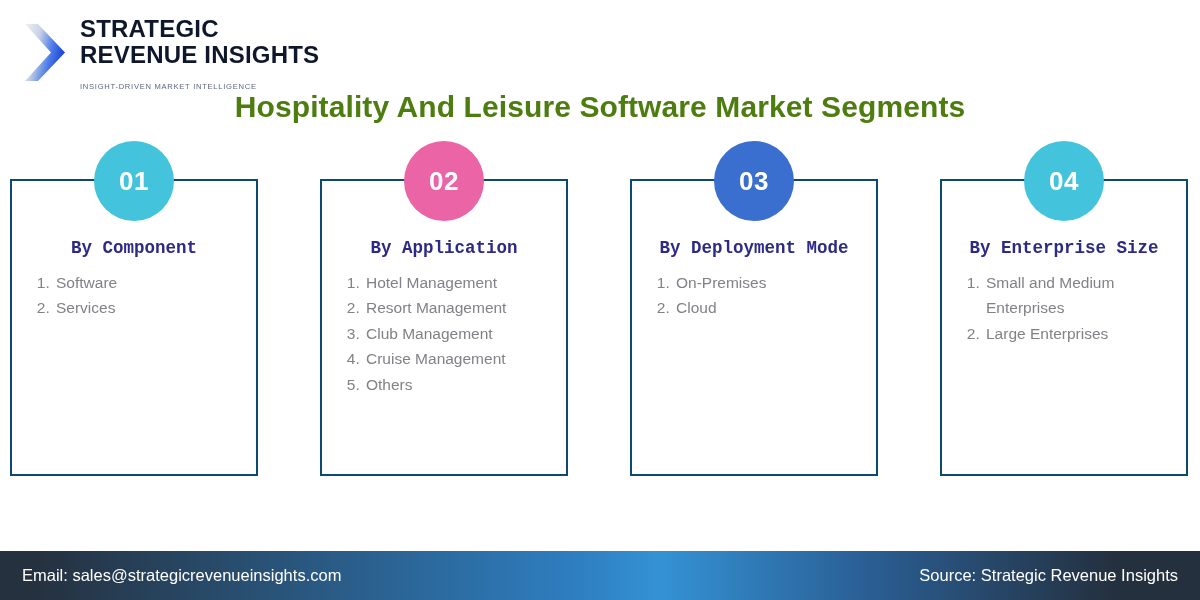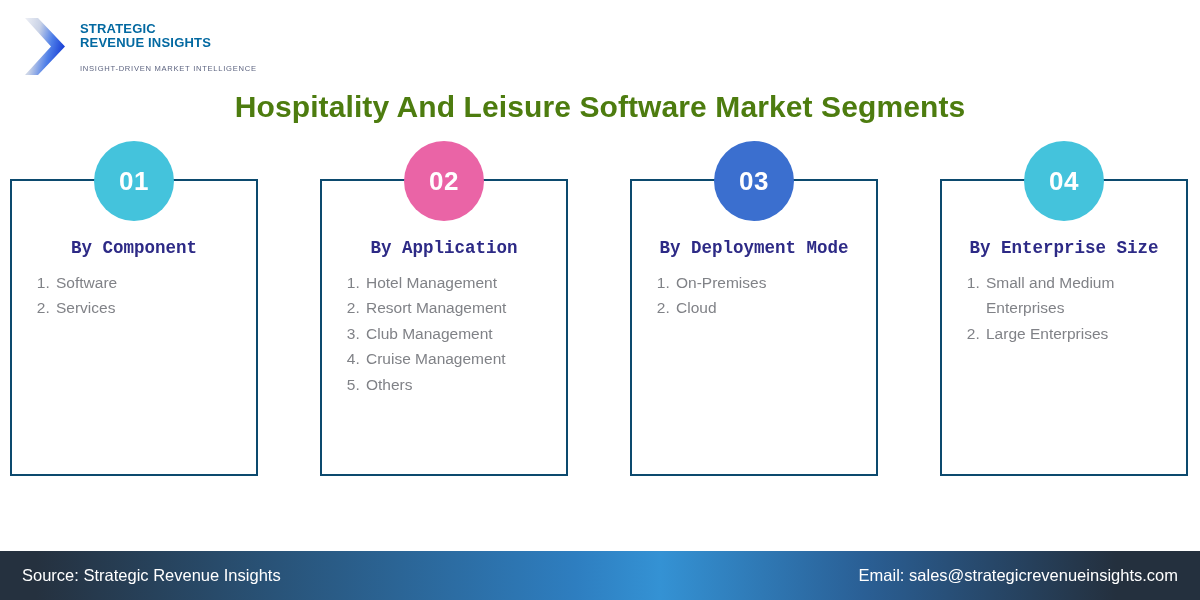--- a/index.html
+++ b/index.html
@@ -31,23 +31,23 @@
     display: block;
   }
   .logo-text-block {
     display: flex;
     flex-direction: column;
     justify-content: center;
   }
   .logo-line1, .logo-line2 {
     font-family: "Liberation Sans", sans-serif;
     font-weight: bold;
-    font-size: 13px;
+    font-size: 24px;
     letter-spacing: 0.2px;
-    color: #0369a1;
+    color: #0f172a;
     line-height: 1.08;
   }
   .logo-tagline {
     margin-top: 15px;
     font-family: "Liberation Sans", sans-serif;
     font-size: 7.6px;
     letter-spacing: 0.72px;
     color: #5d6480;
     line-height: 1;
   }
@@ -225,15 +225,15 @@
     <div class="card-title">By Enterprise Size</div>
     <ol class="card-list">
       <li>Small and Medium Enterprises</li>
       <li>Large Enterprises</li>
     </ol>
   </div>
 
 </div>
 
 <div class="footer">
+  <div class="footer-text">Email: sales@strategicrevenueinsights.com</div>
   <div class="footer-text">Source: Strategic Revenue Insights</div>
-  <div class="footer-text">Email: sales@strategicrevenueinsights.com</div>
 </div>
 
 </body></html>

